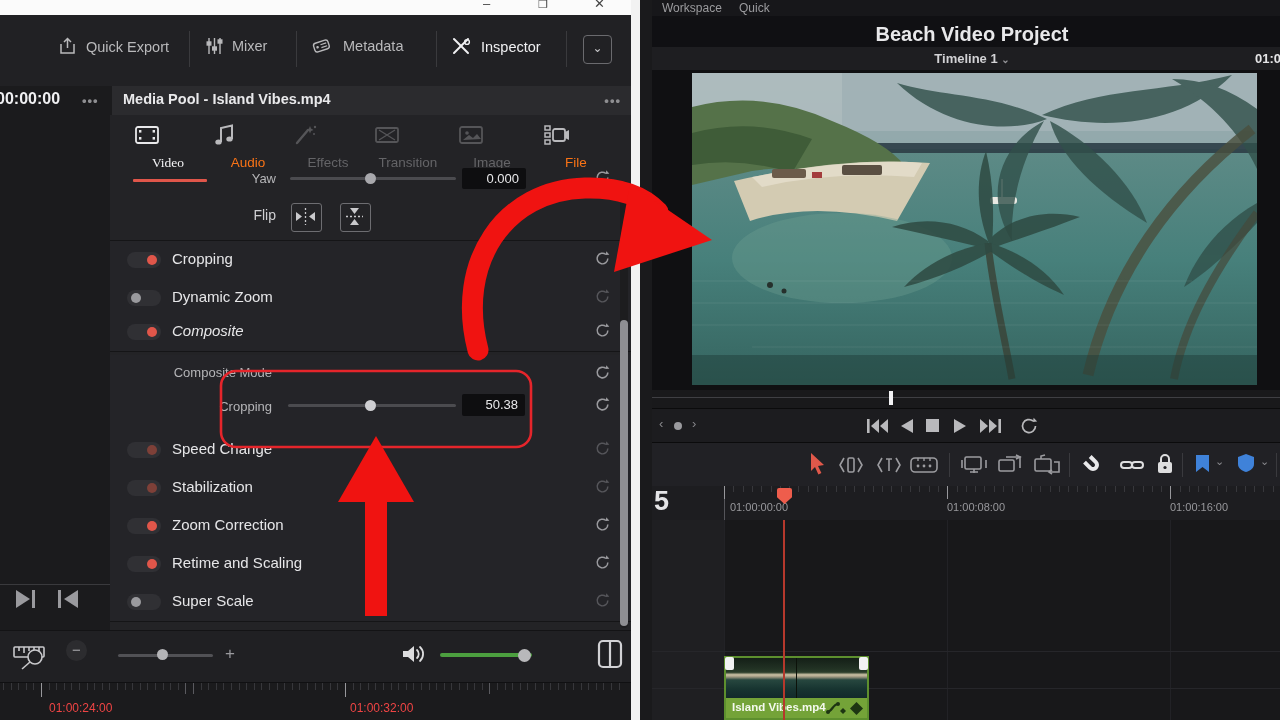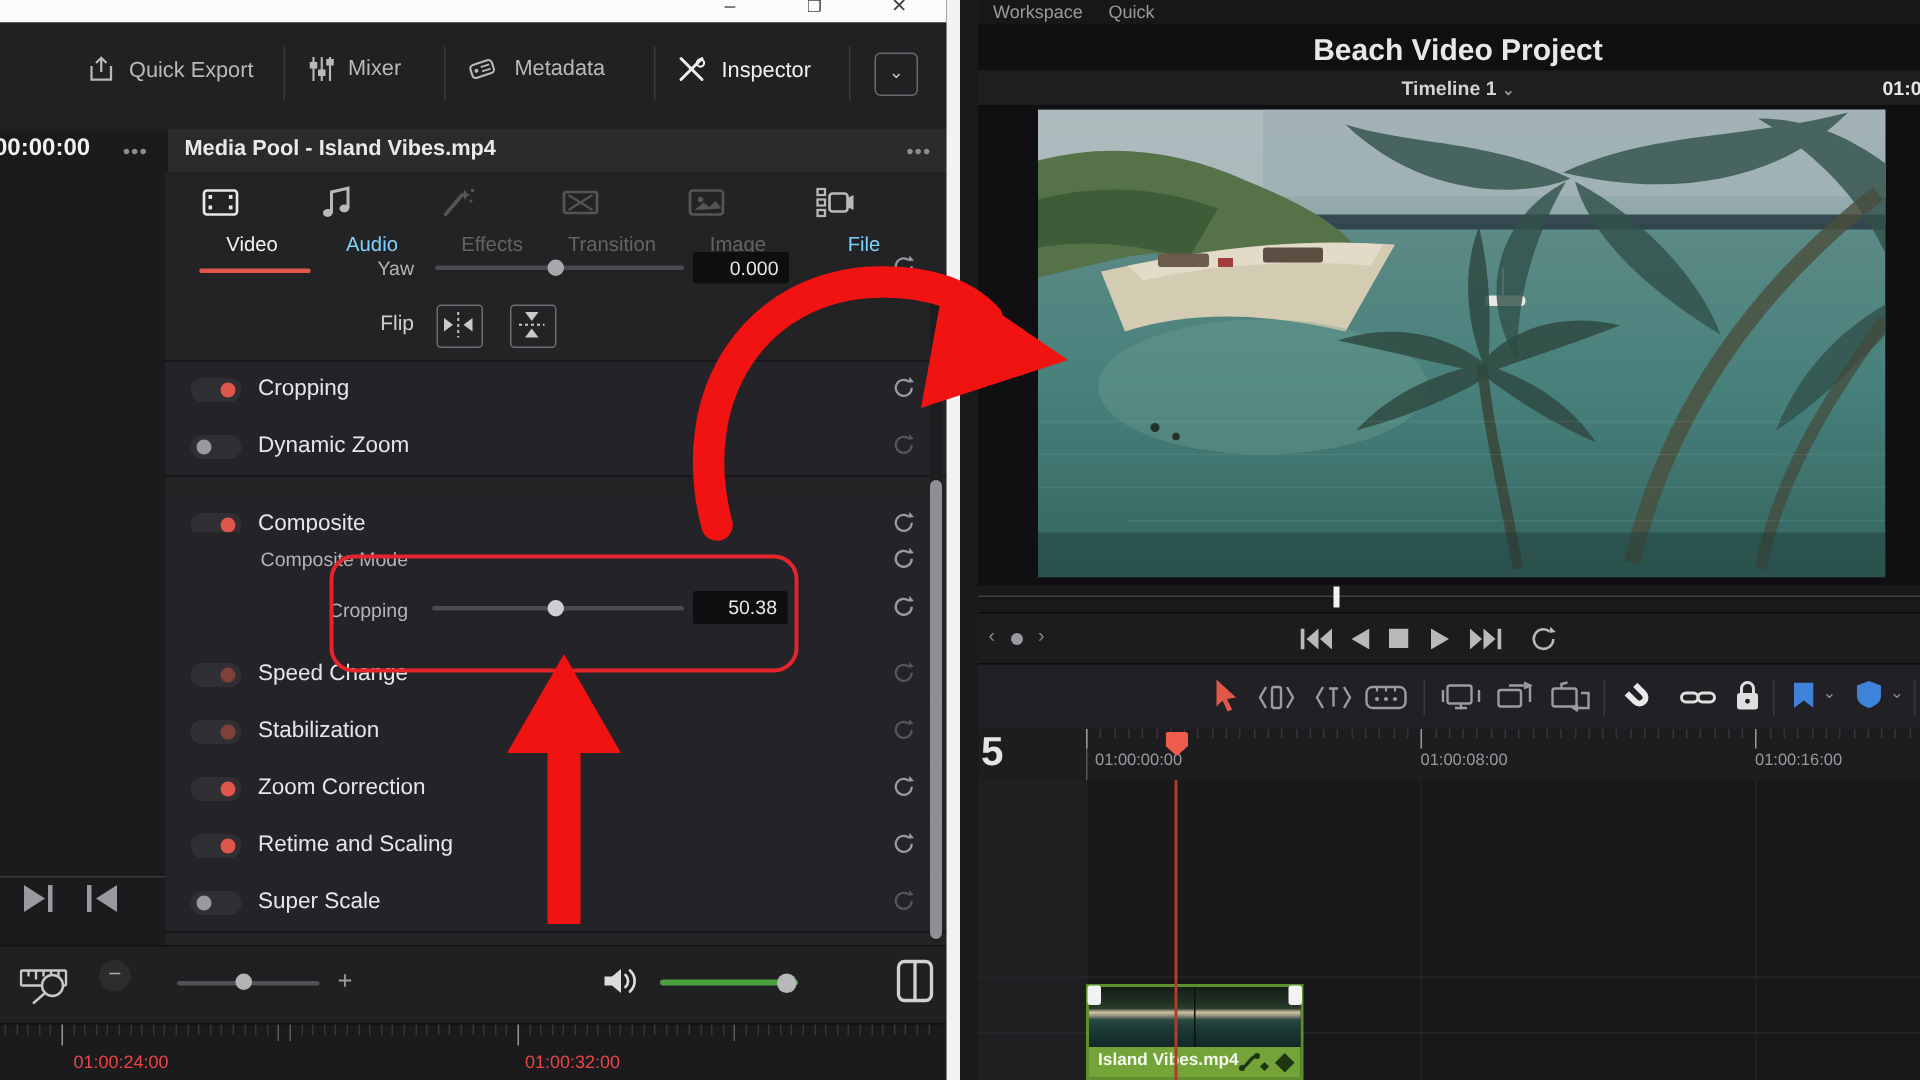--- a/index.html
+++ b/index.html
@@ -24,23 +24,23 @@
   .dots{color:#8e8e91;font-size:13px;letter-spacing:1px;font-weight:bold;}
   #viewer-tc{position:absolute;left:-4px;top:4px;color:#f0f0f2;font-weight:bold;font-size:16px;}
   #lw-sidebar{left:0;top:115px;width:110px;height:515px;background:#1b1b1d;}
   #content{left:110px;top:115px;width:521px;height:515px;background:#232326;overflow:hidden;}
 
   
   .tab{position:absolute;top:8px;width:70px;text-align:center;}
   .tab .ticon{display:block;margin:0 auto;height:30px;}
   .tab .tlabel{font-size:13.5px;margin-top:2px;display:block;}
   .tab.active .tlabel{color:#f2f2f4;}
-  .tab.normal .tlabel{color:#7dd3fc;}
+  .tab.normal .tlabel{color:#f97316;}
   .tab.dim .tlabel{color:#646467;}
-  .tab.active{color:#e8e8ea;} .tab.normal{color:#b9b9bc;} .tab.dim{color:#555558;}
+  .tab.active{color:#e8e8ea;font-family:Liberation Serif, serif;} .tab.normal{color:#b9b9bc;} .tab.dim{color:#555558;}
   #tab-underline{position:absolute;top:64px;height:3px;background:#e0564a;border-radius:1px;}
 
   
   .secrow{position:absolute;left:0;width:521px;height:38px;background:#242428;border-bottom:1px solid #151517;}
   .seclabel{position:absolute;left:62px;top:9px;font-size:15px;color:#e6e6e8;font-weight:500;}
   .toggle{position:absolute;left:17px;top:11px;width:34px;height:16px;border-radius:8px;background:#303034;}
   .knob{position:absolute;top:3px;width:10px;height:10px;border-radius:50%;}
   .toggle.on .knob{right:4px;background:#e0564a;}
   .toggle.dim .knob{right:4px;background:#7e4038;}
   .toggle.off .knob{left:4px;background:#9a9a9e;}
@@ -301,21 +301,21 @@
               <div class="knob"></div>
             </div>
             <span class="seclabel">Dynamic Zoom</span>
             <span class="reset dim">
               <svg width="17" height="17" viewBox="0 0 16 16">
                 <path d="M13 8a5 5 0 1 1-1.8-3.8" fill="none" stroke="currentColor" stroke-width="1.4"></path>
                 <path d="M11.6 1.2 11 4.8 14.4 4.4Z" fill="currentColor"></path>
               </svg>
             </span>
           </div>
-          <div class="secrow" style="top: 216px;">
+          <div class="secrow" style="top: 198px; font-style: italic;">
             <div class="toggle on">
               <div class="knob"></div>
             </div>
             <span class="seclabel">Composite</span>
             <span class="reset">
               <svg width="17" height="17" viewBox="0 0 16 16">
                 <path d="M13 8a5 5 0 1 1-1.8-3.8" fill="none" stroke="currentColor" stroke-width="1.4"></path>
                 <path d="M11.6 1.2 11 4.8 14.4 4.4Z" fill="currentColor"></path>
               </svg>
             </span>

